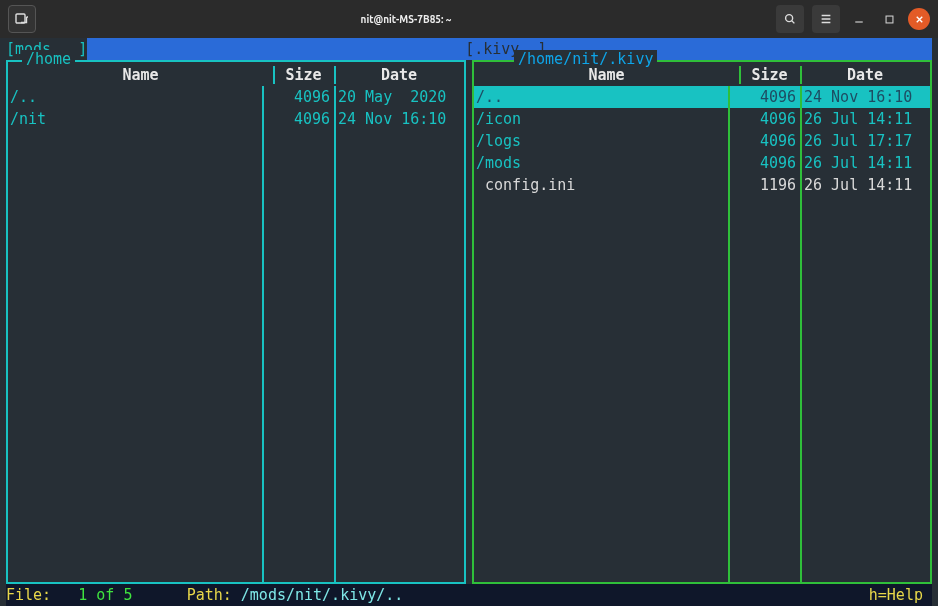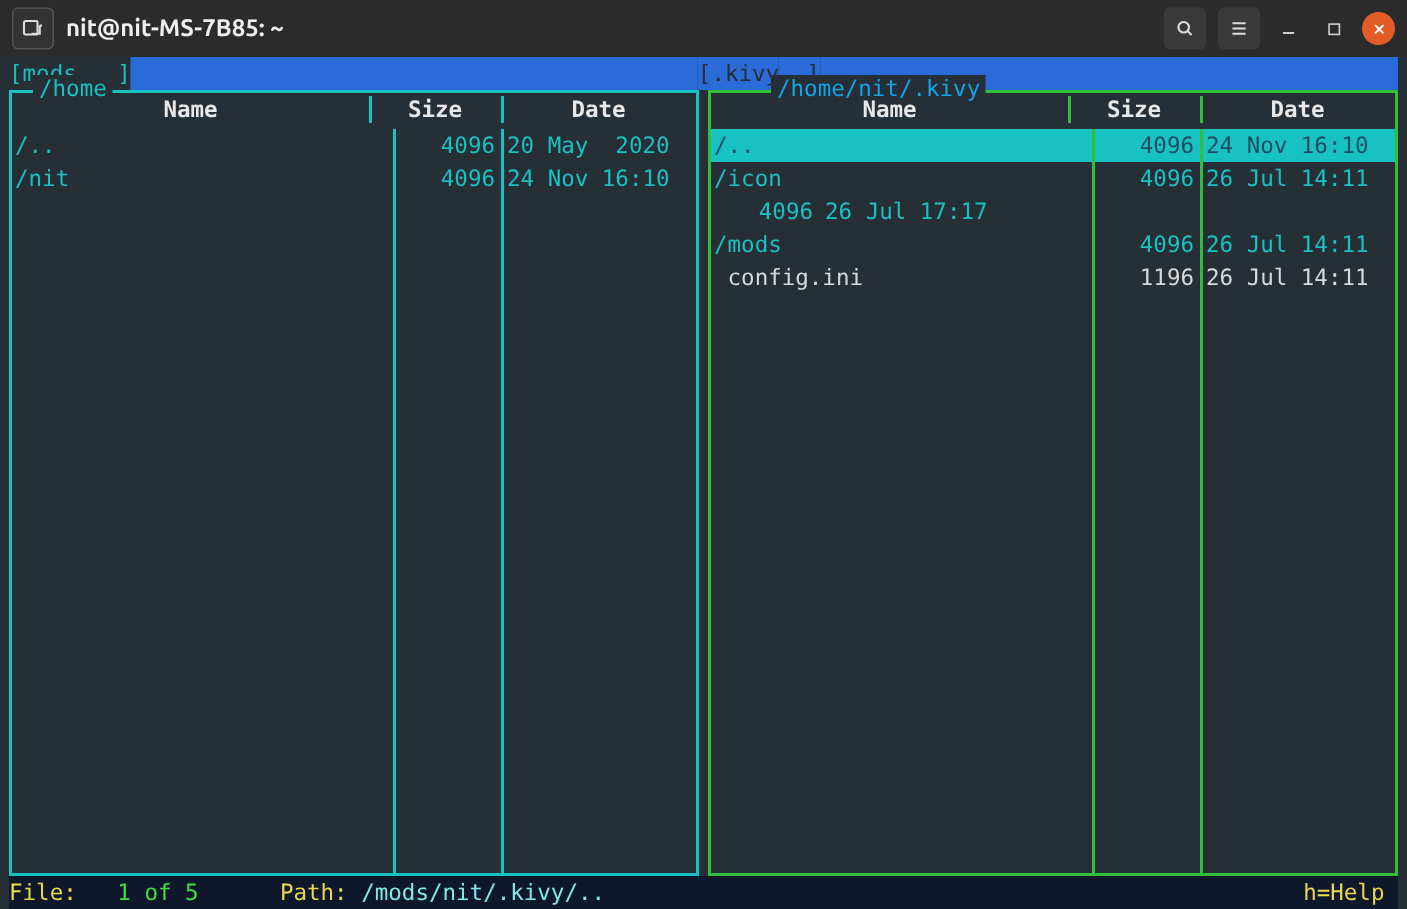--- a/index.html
+++ b/index.html
@@ -23,24 +23,25 @@
   .tb-btn {
     width: 28px; height: 28px;
     border-radius: 4px;
     display: flex; align-items: center; justify-content: center;
     color: #ddd;
   }
   .tb-btn.outline { border: 1px solid #555; background:#333; }
   .tb-btn svg { width: 16px; height: 16px; }
   .tb-title {
     flex: 1;
+    text-align: center;
     font-weight: bold;
     color: #eee;
     font-family: "Ubuntu", sans-serif;
-    font-size: 16px;
+    font-size: 10px;
   }
   .tb-right { display: flex; gap: 8px; align-items:center;}
   .tb-close { background:#e35b27; color:#fff; border-radius:50%; width:22px; height:22px; display:flex;align-items:center;justify-content:center;}
   .tb-min, .tb-max { width:22px;height:22px;display:flex;align-items:center;justify-content:center;color:#ccc;}
   .tb-sq { width:28px;height:28px;border-radius:4px;background:#3a3a3a;display:flex;align-items:center;justify-content:center;}
 
   .term {
     background:#272f36;
     height: calc(606px - 38px);
     padding: 0 6px 0 6px;
@@ -87,24 +88,24 @@
     padding:4px 2px 2px 2px;
     height:100%;
     display:flex;
     flex-direction:column;
   }
   .hdr-row {
     display:flex;
     color:#e8e8e8;
     font-weight:bold;
     height:22px;
-    align-items:flex-start;
+    align-items:center;
   }
   .col-name { flex:1; text-align:center; position:relative;}
-  .col-size { width:88px; text-align:center; position:relative;}
+  .col-size { width:61px; text-align:center; position:relative;}
   .col-date { width:130px; text-align:center; position:relative;}
   .vline {
     position:absolute; left:0; top:0; bottom:0; width:2px;
   }
   .panel.left .vline{ background:#18c2c2;}
   .panel.right .vline{ background:#2fbf3a;}
   .rows { flex:1; position:relative; }
   .cols-overlay {
     position:absolute; inset:0; display:flex; pointer-events:none;
   }
@@ -224,21 +225,21 @@
           <div class="col-date"><span class="vline"></span><span>Date</span></div>
         </div>
         <div class="rows" id="right-rows">
           <div class="cols-overlay">
               <div class="c1"></div>
               <div class="c2"></div>
               <div class="c3"></div>
             </div>
         <div class="row sel"><span class="rname">/..</span><span class="rsize">4096</span><span class="rdate">24 Nov 16:10</span></div>
             <div class="row"><span class="rname">/icon</span><span class="rsize">4096</span><span class="rdate">26 Jul 14:11</span></div>
-            <div class="row"><span class="rsize">4096</span><span class="rdate">26 Jul 17:17</span></div>
+            <div class="row"><span class="rname">/logs</span><span class="rsize">4096</span><span class="rdate">26 Jul 17:17</span></div>
             <div class="row"><span class="rname">/mods</span><span class="rsize">4096</span><span class="rdate">26 Jul 14:11</span></div>
             <div class="row file"><span class="rname"> config.ini</span><span class="rsize">1196</span><span class="rdate">26 Jul 14:11</span></div>
           </div>
       </div>
     </div>
   </div>
 
   <div class="statusline">
     <span class="st-yellow">File:</span>
     <span class="st-green">   1 of 5</span>

